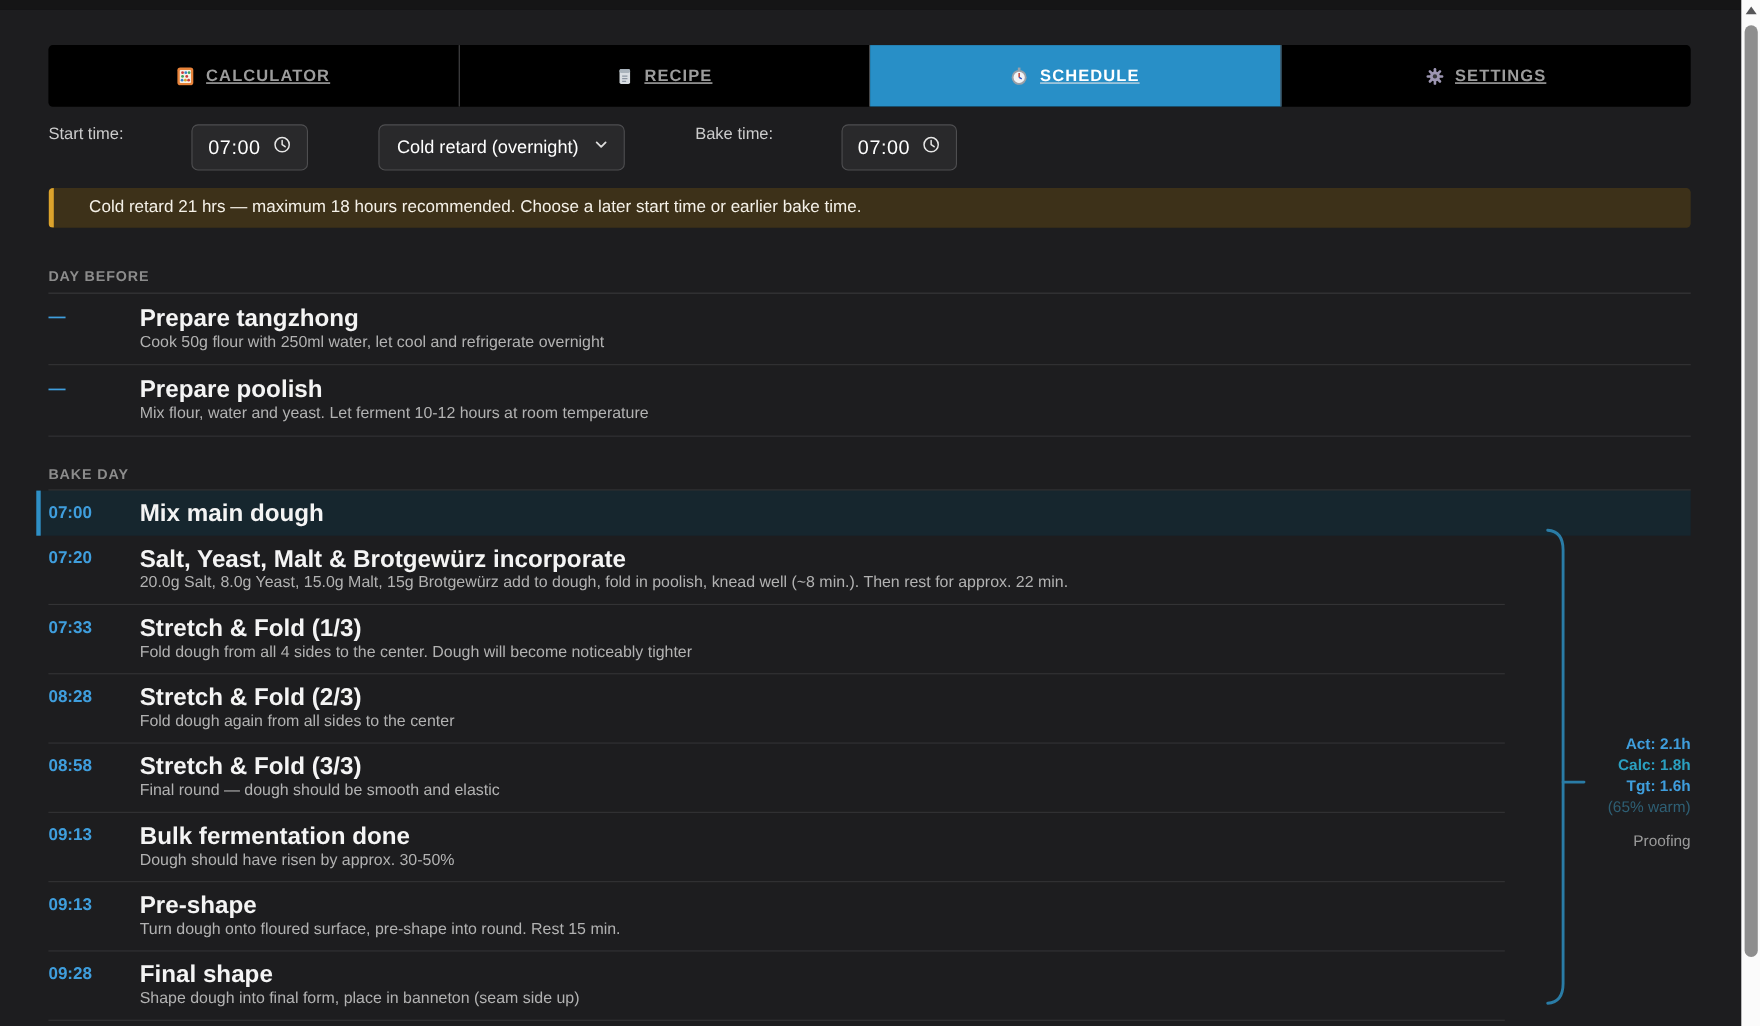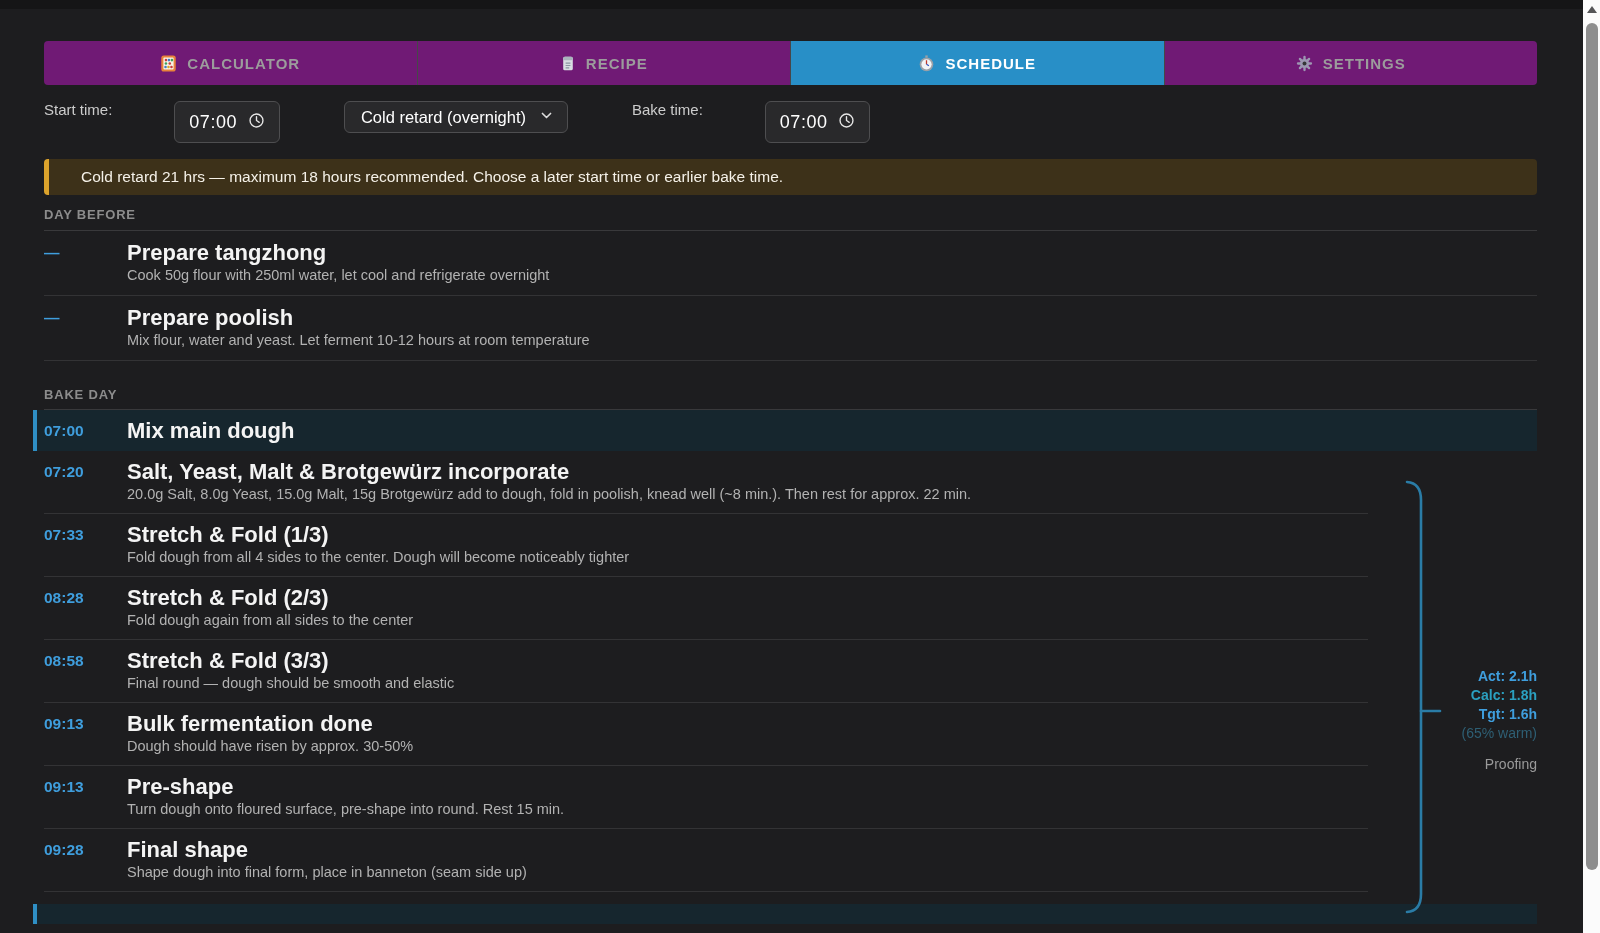--- a/index.html
+++ b/index.html
@@ -8,54 +8,54 @@
     background:#1d1d1f;
     font-family:"Liberation Sans", sans-serif;
     color:#e8e8e8;
     position:relative;
   }
   .top-strip { position:absolute; top:0; left:0; width:1600px; height:9px; background:#151516; }
 
   .app { position:absolute; top:41px; left:44px; width:1493px; }
 
   
-  .tabbar { display:flex; height:44px; background:#701a75; border-radius:4px; overflow:hidden; }
+  .tabbar { display:flex; height:56px; background:#000000; border-radius:4px; overflow:hidden;text-decoration:underline; }
   .tab {
     flex:1; display:flex; align-items:center; justify-content:center; gap:10px;
     color:#9c9c9c; font-size:15px; font-weight:bold; letter-spacing:1px;
     border-right:1px solid #474749; cursor:pointer; user-select:none;
   }
   .tab:last-child { border-right:none; }
   .tab.active { background:#288fc7; color:#ffffff; }
   .tab svg { display:block; }
 
   
   .controls { display:flex; align-items:flex-start; margin-top:16px; height:42px;gap:48px; }
   .ctl-label { color:#cccccc; font-size:15px; margin-right:14px; }
   .time-input {
     display:flex; align-items:center; gap:11px; height:42px; padding:0 14px;
     background:#29292b; border:1px solid #4e4e50; border-radius:6px; cursor:text;
   }
   .time-input .tval { color:#ffffff; font-size:18px; letter-spacing:0.5px; }
   .sel {
-    display:flex; align-items:center; gap:14px; height:32px; padding:0 14px 0 16px;
+    display:flex; align-items:center; gap:14px; height:42px; padding:0 14px 0 16px;
     background:#29292b; border:1px solid #4e4e50; border-radius:6px; cursor:pointer;
     margin:0 16px;
   }
   .sel .sval { color:#ffffff; font-size:16.5px; }
 
   
   .warning {
     margin-top:16px; background:#3d3119; border-left:5px solid #dca32c; border-radius:4px;
     padding:8px 32px; font-size:15.5px; color:#f5f1e8; display:flex; align-items:center; min-height:36px;
   }
 
   
   .section-head {
-    margin-top:6px; padding:6px 0 8px 0; border-bottom:1px solid #39393b;
+    margin-top:30px; padding:6px 0 8px 0; border-bottom:1px solid #39393b;
     color:#8c8c8c; font-size:13px; font-weight:bold; letter-spacing:0.8px;
   }
   .section-head.bake { margin-top:20px; padding-bottom:7px; }
   .item { position:relative; display:flex; padding:11px 0; cursor:pointer; }
   .item::after {
     content:""; position:absolute; left:0; bottom:0; height:1px; background:#333335; right:0;
   }
   .section-bake .item::after { right:169px; }
   .item.highlight::after { display:none; }
   .item .tcol {

